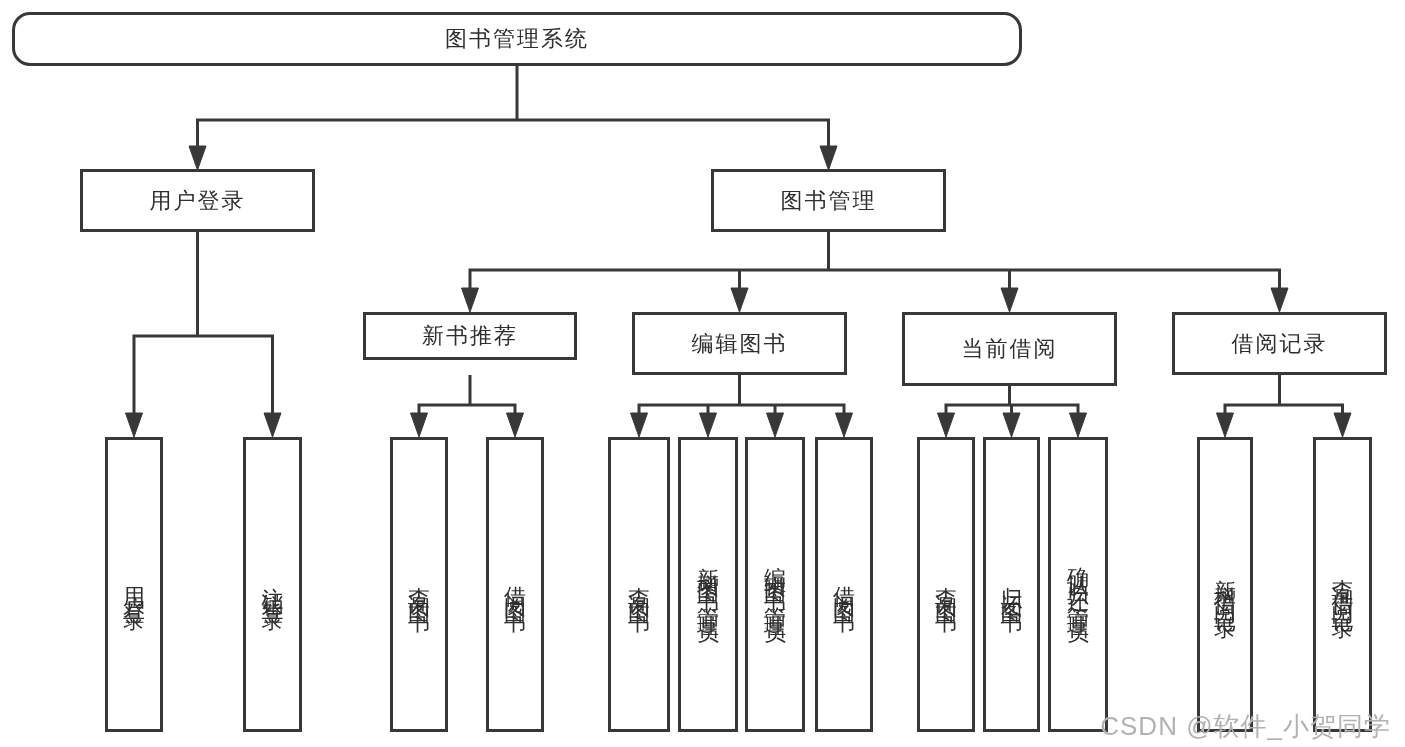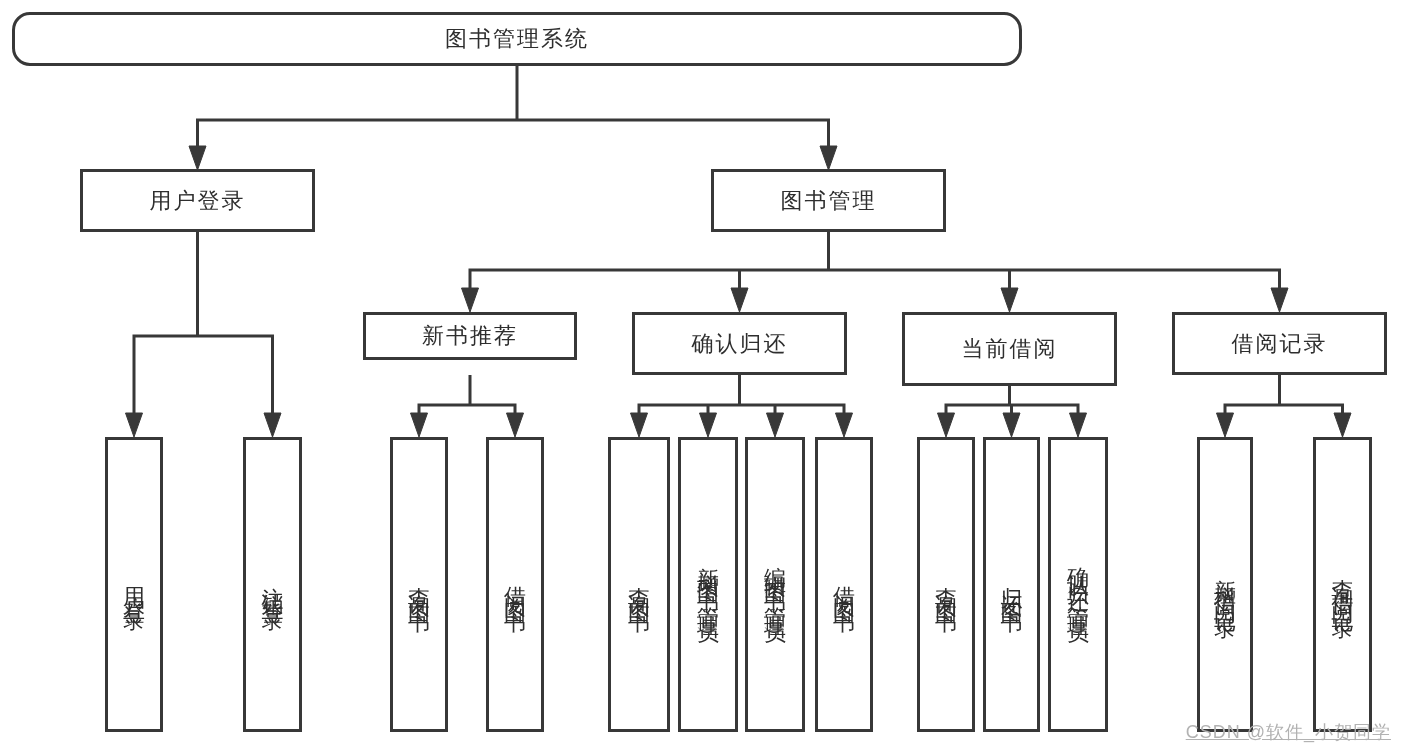--- a/index.html
+++ b/index.html
@@ -34,23 +34,22 @@
   .leaf .vtext{
     writing-mode:vertical-rl;
     text-orientation:mixed;
     letter-spacing:8px;
     line-height:1;
     max-height:284px;
   }
   .watermark{
     position:absolute;z-index:3;
     right:14px;bottom:3px;
-    font-size:18px;letter-spacing:1px;
+    font-size:26px;letter-spacing:1px;
     color:var(--color-watermark);
-    text-decoration:underline;
   }
 </style>
 </head>
 <body>
 
 <div class="canvas">
 
   <svg class="connector-svg" width="1405" height="747" viewBox="0 0 1405 747" aria-hidden="true">
 
     <path d="M517 66 V121.5
@@ -112,21 +111,21 @@
     <polygon points="1216.5,413 1233.5,413 1225,437"></polygon>
     <polygon points="1334,413 1351,413 1342.5,437"></polygon>
   </svg>
 
   <div class="node" style="left:12px;top:12px;width:1010px;height:54px;border-radius:18px;">图书管理系统</div>
 
   <div class="node" style="left:80px;top:169px;width:235px;height:63px;">用户登录</div>
   <div class="node" style="left:711px;top:169px;width:235px;height:63px;">图书管理</div>
 
   <div class="node" style="left:363px;top:312px;width:214px;height:48px;">新书推荐</div>
-  <div class="node" style="left:632px;top:312px;width:215px;height:63px;">确认归还</div>
+  <div class="node" style="left:632px;top:312px;width:215px;height:63px;">编辑图书</div>
   <div class="node" style="left:902px;top:312px;width:215px;height:74px;">当前借阅</div>
   <div class="node" style="left:1172px;top:312px;width:215px;height:63px;">借阅记录</div>
 
   <div class="node leaf" style="left:105px;top:437px;width:58px;height:295px;">
     <span class="vtext">用户登录</span>
   </div>
   <div class="node leaf" style="left:243px;top:437px;width:59px;height:295px;">
     <span class="vtext">注销登录</span>
   </div>
 

